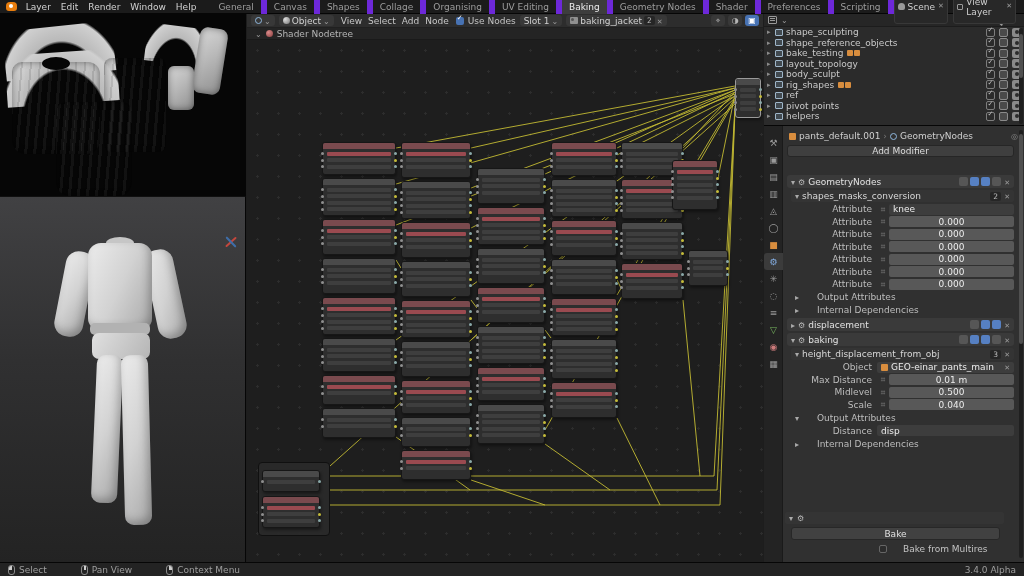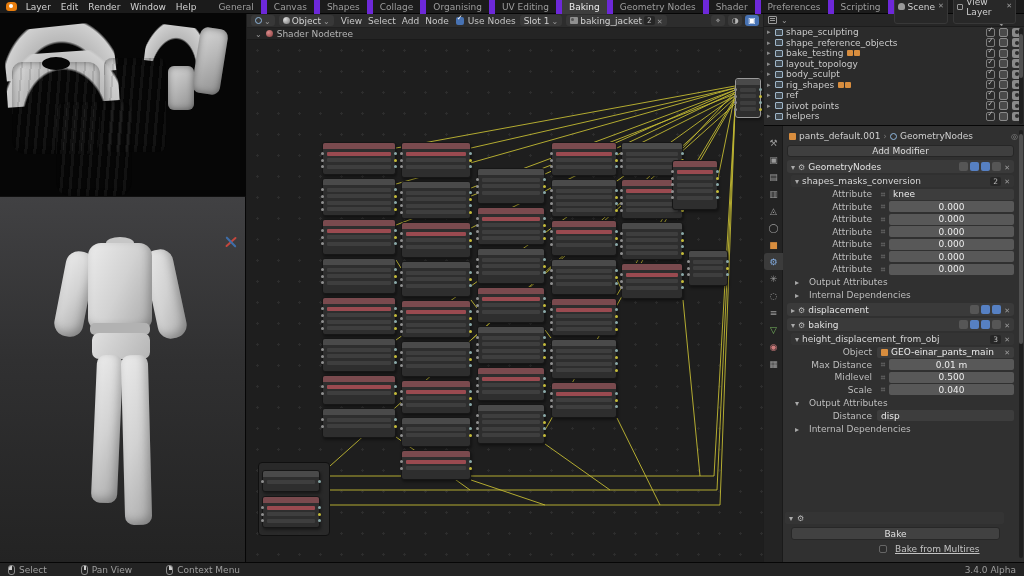--- a/index.html
+++ b/index.html
@@ -124,41 +124,41 @@
   #properties{left:764px;top:126px;width:260px;height:436px;background:#303030;overflow:hidden;}
   #ptabs{position:absolute;left:0;top:0;width:19px;height:436px;background:#232323;border-right:1px solid #1a1a1a;padding-top:8px;}
   .ptab{width:19px;height:17px;display:flex;align-items:center;justify-content:center;font-size:9px;color:#9a9a9a;}
   .ptab.active{background:#3b3b3b;border-radius:3px 0 0 3px;}
   #pcontent{position:absolute;left:19px;top:0;width:241px;height:436px;padding:3px 2px 0 2px;}
   .pbread{display:flex;align-items:center;gap:3px;height:14px;padding:0 4px;color:#cfcfcf;}
   .obj-ic{width:7px;height:7px;background:#d88d3e;border-radius:1px;flex:none;}
   .nod-ic{width:7px;height:7px;border:1px solid #8fb7dd;border-radius:50%;flex:none;}
   .crumb-sep{color:#777;}
   .pin-ic{margin-left:auto;color:#8a8a8a;font-size:8px;}
-  .bigbtn{height:12px;background:#3f3f3f;border:1px solid #262626;border-radius:3px;text-align:center;line-height:11px;color:#ddd;margin:2px 8px 3px 2px;}
+  .bigbtn{height:12px;background:#3f3f3f;border:1px solid #262626;border-radius:3px;text-align:center;line-height:11px;color:#ddd;margin:2px 8px 18px 2px;}
   .modhdr{display:flex;align-items:center;height:13px;background:#3a3a3a;border-radius:3px;margin:2px 8px 2px 2px;padding:0 4px;gap:3px;}
   .caret-d::before{content:"▾";color:#aaa;font-size:8px;}
   .caret-r::before{content:"▸";color:#aaa;font-size:8px;}
   .gear::before{content:"⚙";color:#b9b9b9;font-size:8px;}
   .modname{color:#e2e2e2;}
   .tgs{margin-left:auto;display:flex;gap:2px;}
   .tg{width:9px;height:9px;border-radius:2px;background:#565656;}
   .tg.on{background:#5680c2;}
   .pnlhdr{display:flex;align-items:center;height:12px;background:#343434;border-radius:2px;margin:1px 8px 1px 6px;padding:0 4px;gap:3px;color:#d8d8d8;}
   .prow{display:flex;align-items:center;height:11px;margin:1.5px 8px 1.5px 0;}
   .plabel{width:92px;text-align:right;padding-right:5px;color:#bdbdbd;flex:none;white-space:nowrap;}
   .grid-btn{width:12px;flex:none;text-align:center;color:#9a9a9a;}
   .grid-btn::before{content:"⌗";font-size:8px;}
   .slider{flex:1;background:#585858;border-radius:2px;height:11px;display:flex;align-items:center;justify-content:center;color:#ececec;}
   .tfield{flex:1;background:#3d3d3d;border-radius:2px;height:11px;display:flex;align-items:center;padding:0 4px;color:#ececec;gap:3px;}
-  .subhdr{display:flex;align-items:center;height:12px;margin:1px 0 1px 10px;color:#bdbdbd;gap:10px;text-align:center;}
+  .subhdr{display:flex;align-items:center;height:12px;margin:1px 0 1px 10px;color:#bdbdbd;gap:18px;text-align:center;}
   #bottom-cluster{position:absolute;left:19px;right:12px;bottom:0;height:52px;}
   .bstrip{position:absolute;left:2px;right:8px;top:2px;height:12px;background:#343434;border-radius:2px;display:flex;align-items:center;gap:4px;padding:0 4px;}
   #bake-btn{position:absolute;left:8px;right:12px;top:17px;height:13px;background:#414141;border:1px solid #272727;border-radius:3px;text-align:center;line-height:12px;color:#e0e0e0;}
-  #multires-row{position:absolute;left:96px;top:34px;display:flex;align-items:center;gap:8px;color:#c3c3c3;text-decoration:underline;}
+  #multires-row{position:absolute;left:96px;top:34px;display:flex;align-items:center;gap:16px;color:#c3c3c3;}
 </style>
 </head>
 <body>
 
 <div id="app">
 
   <div id="topbar" class="abs">
     <span id="logo"></span>
     <div id="main-menus" style="display:flex">
         <div class="menu-item">Layer</div>

